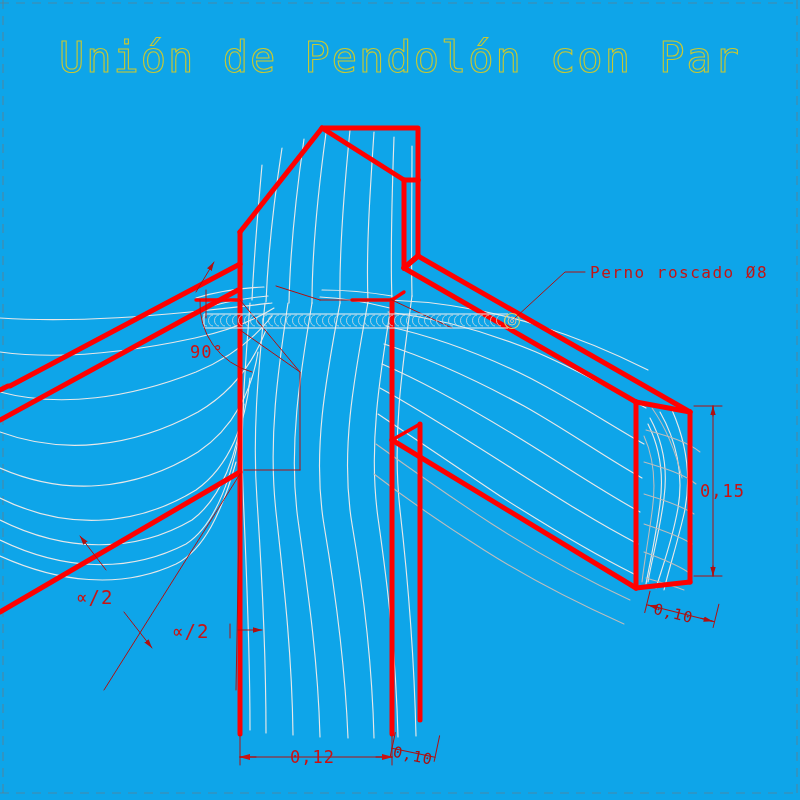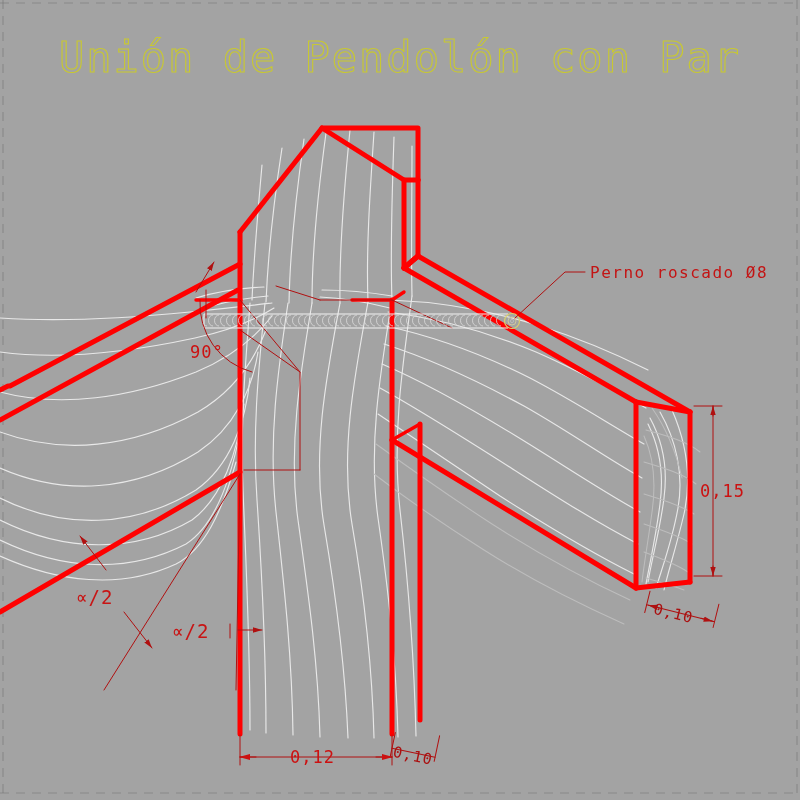--- a/index.html
+++ b/index.html
@@ -1,21 +1,21 @@
 <!DOCTYPE html>
 <html><head>
 <meta charset="utf-8">
 <title>CAD Drawing</title>
 <style>
   html,body{margin:0;padding:0;background:#000;}
   body{
     width:800px;height:800px;overflow:hidden;position:relative;
     font-family:"DejaVu Sans Mono", monospace;
   }
-  #stage{position:absolute;inset:0;background:#a3a3a3;}
+  #stage{position:absolute;inset:0;background:#0ea5e9;}
   svg.layer{position:absolute;left:0;top:0;width:800px;height:800px;display:block;}
   .title-text{
     font-family:"DejaVu Sans Mono", monospace;
     font-size:42px;
     letter-spacing:2px;
     fill:none;
     stroke:#c8c832;
     stroke-width:1.1;
     paint-order:stroke;
   }

